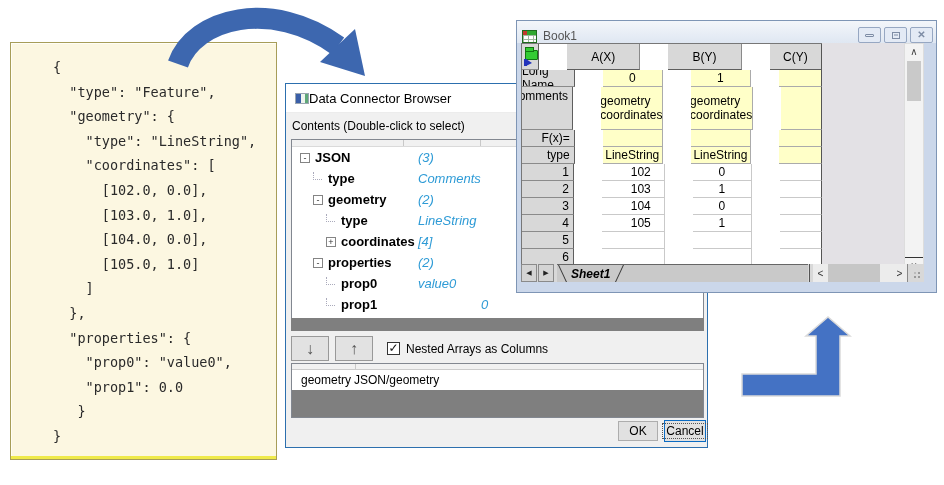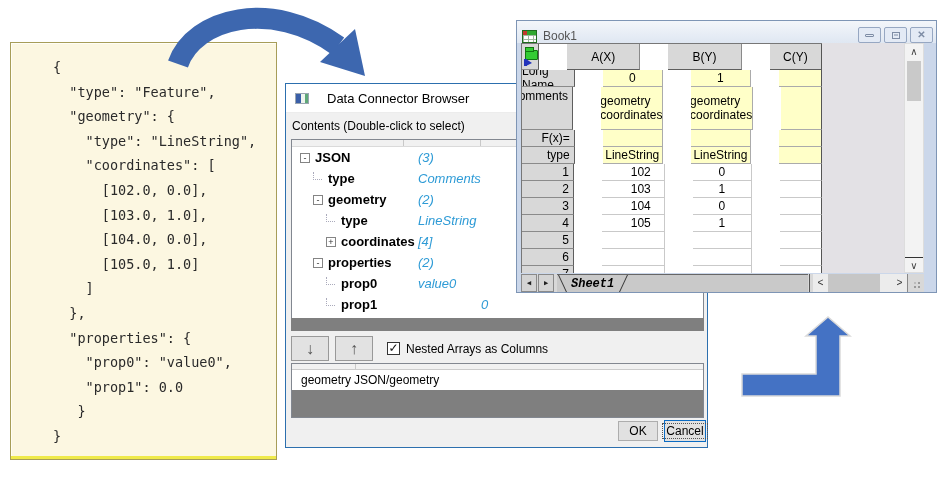--- a/index.html
+++ b/index.html
@@ -24,21 +24,21 @@
   .curve-arrow { position:absolute; left:150px; top:4px; z-index:4; }
   .elbow-arrow { position:absolute; left:735px; top:310px; z-index:1; }
 
   
   .dcb {
     position:absolute; left:285px; top:83px; width:423px; height:365px;
     background:#F0F0F0; border:1px solid #2C6FAE; z-index:2;
   }
   .dcb-title {
     height:29px; background:#fff; display:flex; align-items:center;
-    padding-left:9px; gap:18px; font-size:13px; border-bottom:1px solid #ECECEC;
+    padding-left:9px; gap:0; font-size:13px; border-bottom:1px solid #ECECEC;
   }
   .dcb-icon {
     width:14px; height:11px; border:1px solid #9AA5B0; flex:none;
     background:linear-gradient(90deg,#3A5FA8 0 5px,#EFF5EF 5px 9px,#5FA878 9px);
   }
   .contents-label { margin:6px 0 0 6px; font-size:12px; }
 
   .tree-panel {
     position:absolute; left:5px; top:55px; width:413px; height:180px;
     background:#fff; border:1px solid #828790; overflow:hidden;
@@ -134,22 +134,22 @@
 
   .ws-filler { position:absolute; left:305px; top:22px; width:82px; height:230px; background:#E3E1E5; }
   .ws-vscroll { position:absolute; left:387px; top:22px; width:20px; height:230px;
     background:#F3F3F3; border:1px solid #DDD; }
   .vs-up { height:15px; display:flex; align-items:center; justify-content:center; font-size:10px; color:#444; }
   .vs-thumb { position:absolute; left:2px; right:2px; top:17px; height:40px; background:#C9C9C9; }
   .vs-down { position:absolute; bottom:0; left:0; width:100%; height:15px;
     display:flex; align-items:center; justify-content:center; font-size:10px; color:#444;
     border-top:1px solid #333; }
 
-  .ws-tabrow { position:absolute; left:4px; top:253px; width:403px; height:18px;
-    display:flex; align-items:stretch; background:#D8D8D8;font-family:Liberation Mono, monospace; }
+  .ws-tabrow { position:absolute; left:4px; top:243px; width:403px; height:18px;
+    display:flex; align-items:stretch; background:#D8D8D8; }
   .nav { width:16px; background:#D4D4D4; border:1px solid #8A8A8A; margin-right:1px;
     display:flex; align-items:center; justify-content:center; font-size:7px; color:#222; }
   .tabstrip { flex:1; background:#C9C9C9; border-top:1px solid #666; margin-left:2px;
     position:relative; display:flex; align-items:center; }
   .sheettab { position:relative; padding:0 20px 0 14px; font-weight:bold; font-style:italic;
     font-size:12px; color:#000; height:100%; display:flex; align-items:center; }
   .sheettab::before { content:""; position:absolute; left:5px; top:0; bottom:0; width:1px;
     background:#333; transform:skewX(25deg); }
   .sheettab::after { content:""; position:absolute; right:10px; top:0; bottom:0; width:1px;
     background:#333; transform:skewX(-25deg); }

